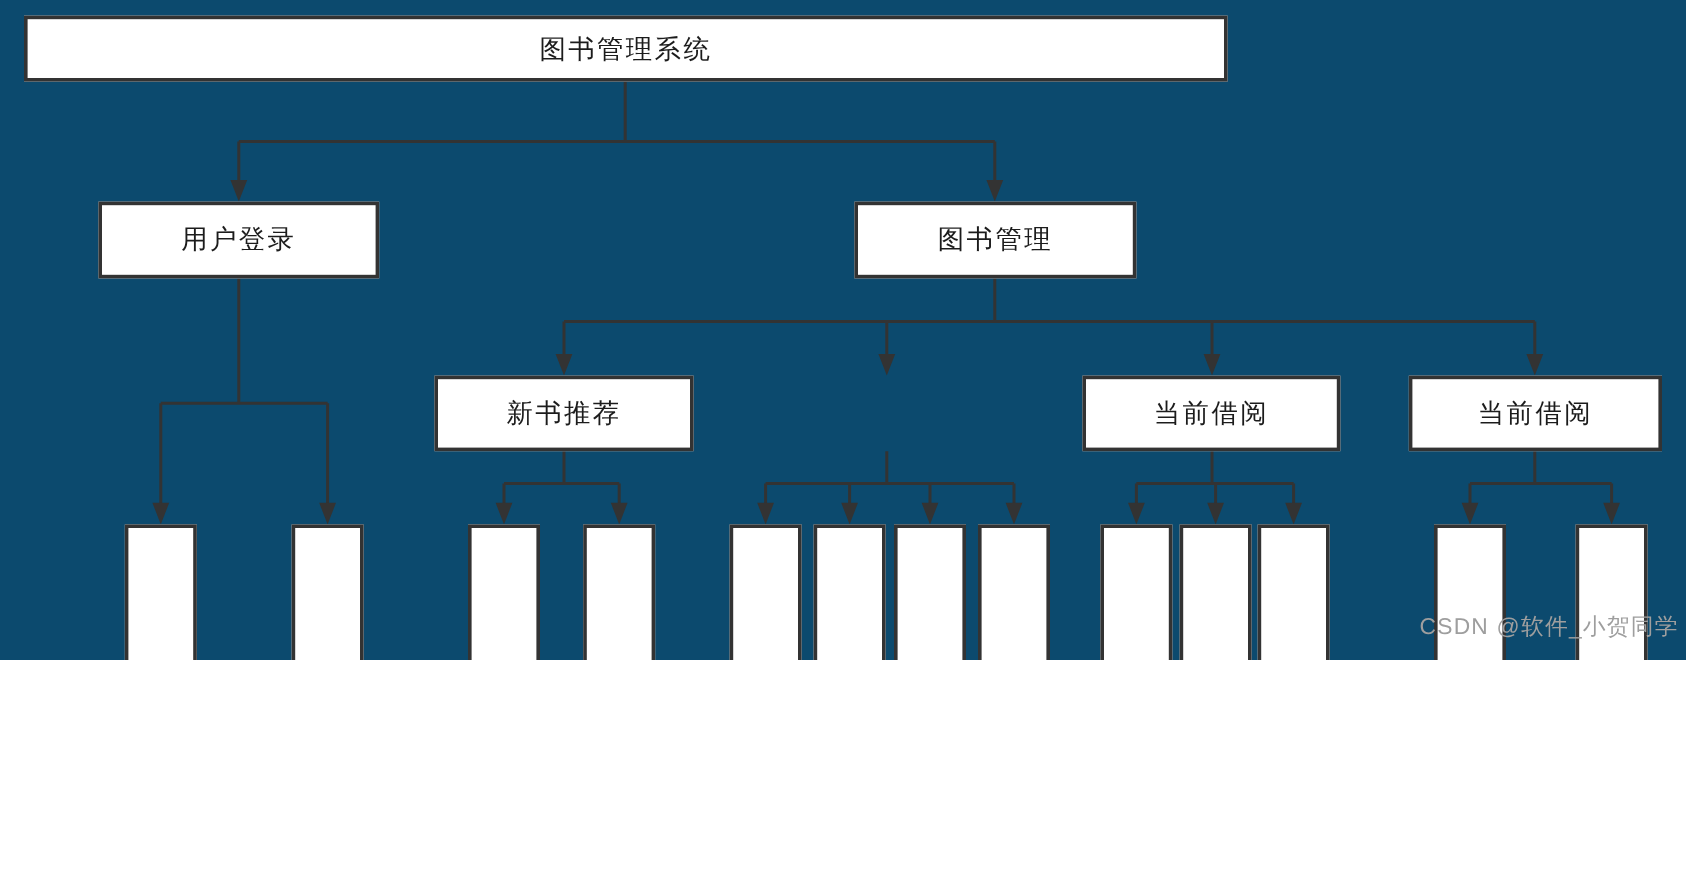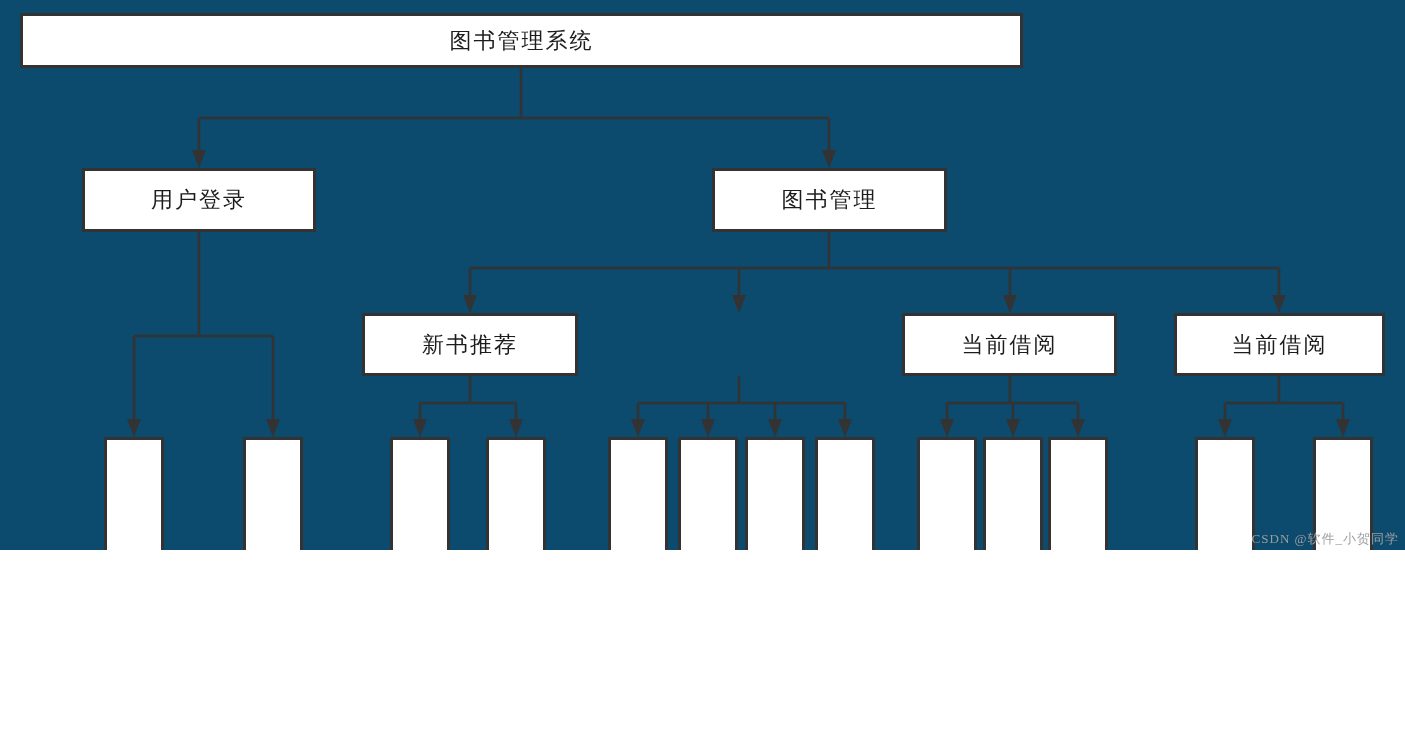--- a/index.html
+++ b/index.html
@@ -27,25 +27,24 @@
   .vbox{width:60px;top:437px;height:299px;}
   .vtext{
     writing-mode:vertical-rl;
     text-orientation:mixed;
     letter-spacing:7px;
     line-height:1.1;
     white-space:nowrap;
   }
   .watermark{
     position:absolute;
-    right:6px;bottom:2px;
-    font-size:13px;
+    right:6px;bottom:15px;
+    font-size:19px;
     color:#9e9e9e;
     letter-spacing:1px;
-    font-family:Liberation Serif, serif;
   }
 </style>
 </head>
 <body>
 
 <div class="canvas">
 
   <svg class="wires" viewBox="0 0 1405 747" aria-hidden="true">
     <g>
       <path class="ln" d="M521,68 V118 M199,118 H829 M199,118 V151 M829,118 V151"></path>

